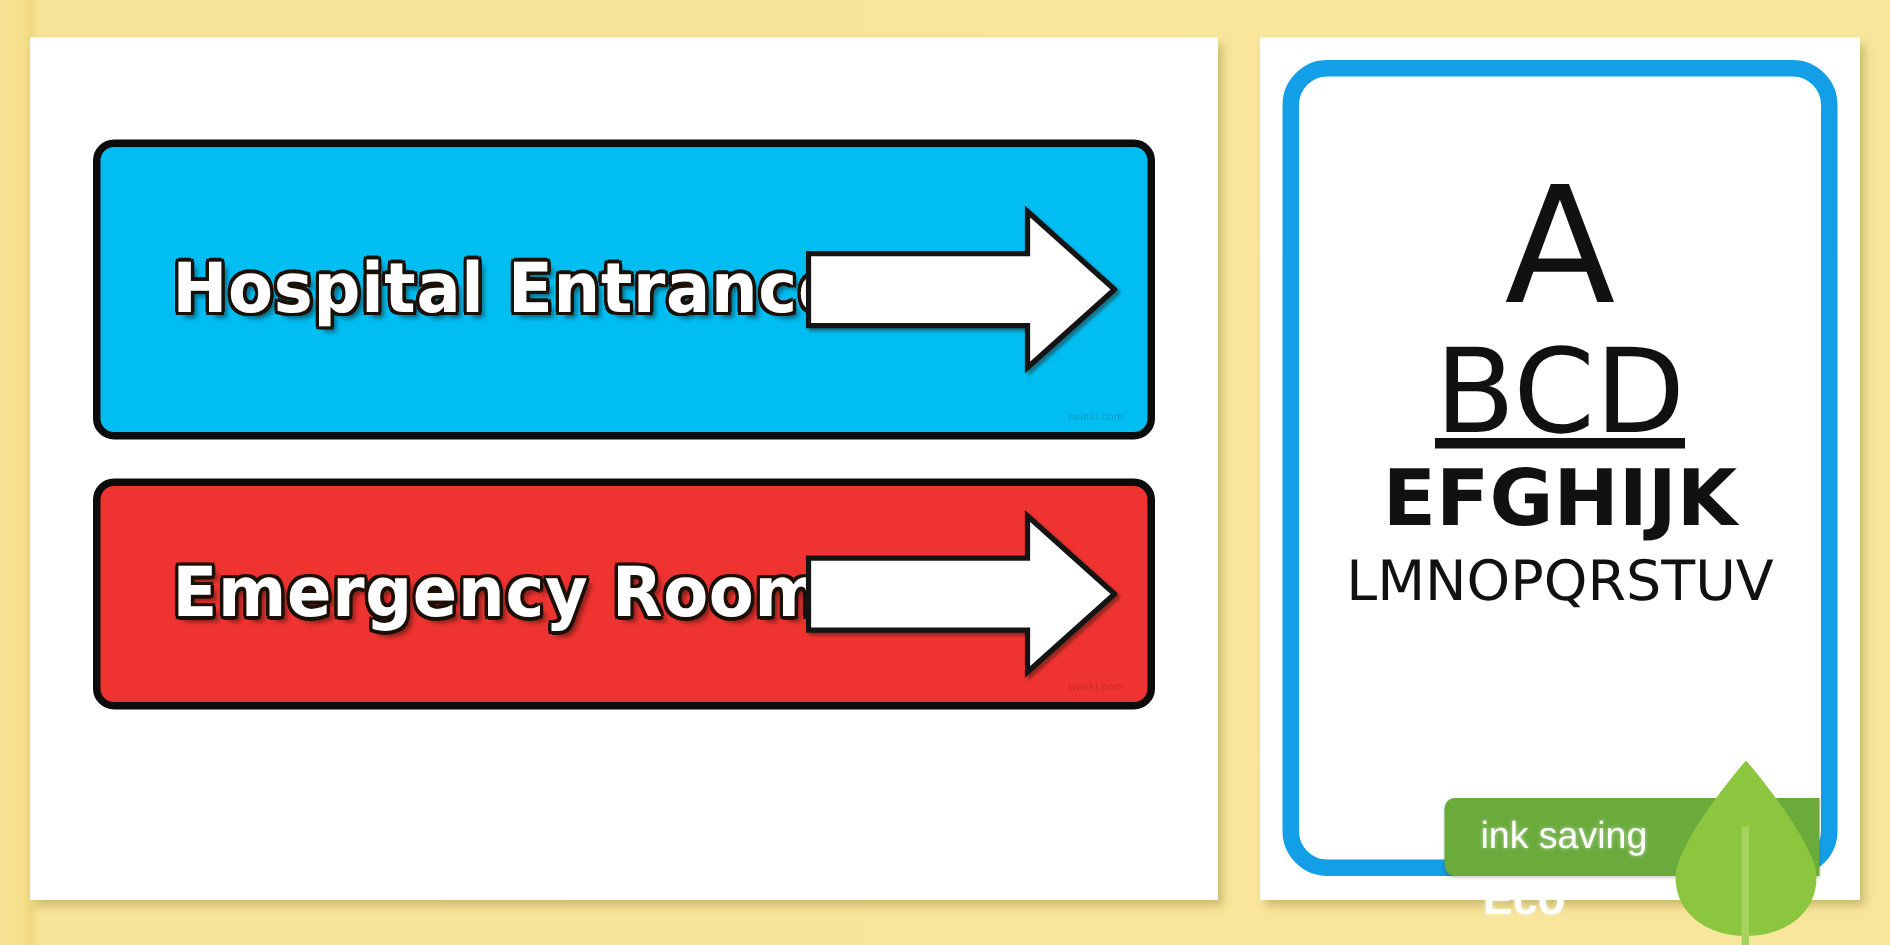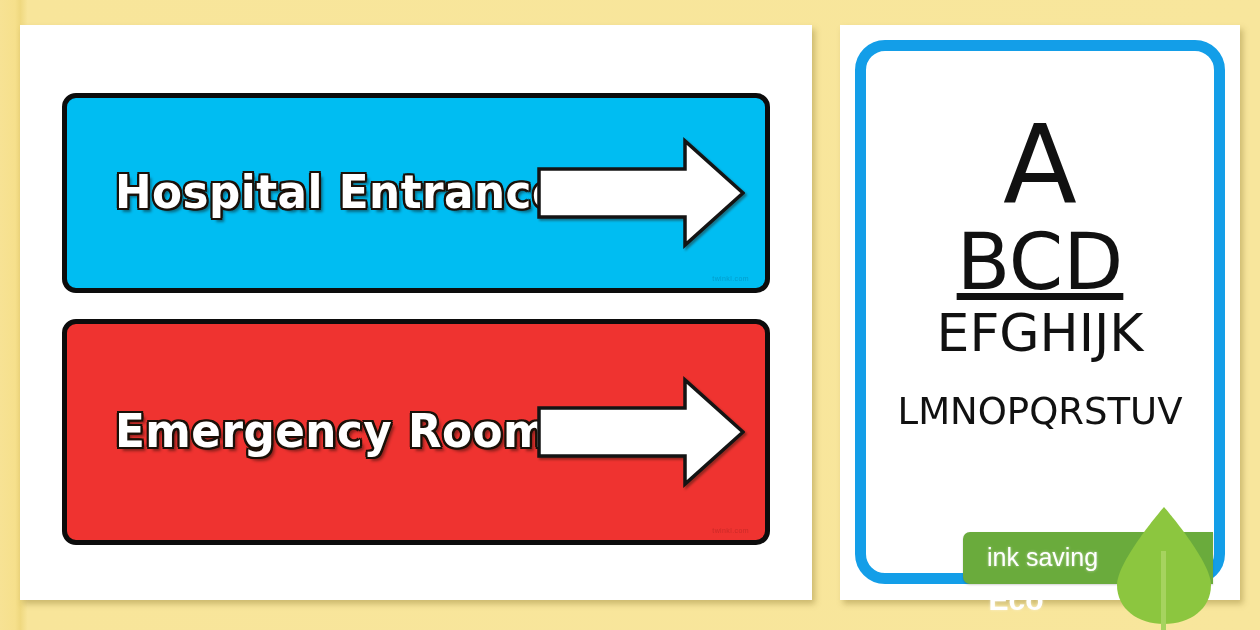--- a/index.html
+++ b/index.html
@@ -17,21 +17,21 @@
     position:absolute;left:20px;top:25px;width:792px;height:575px;
     background:#ffffff;
     box-shadow:3px 4px 6px rgba(120,100,30,.35);
   }
   .sign{
     position:absolute;left:42px;width:708px;
     border:5px solid #0c0c0c;border-radius:14px;
     box-sizing:border-box;
   }
   .sign.blue{top:68px;height:200px;background:#00bdf2;}
-  .sign.red{top:294px;height:226px;background:#ef3330;}
+  .sign.red{top:294px;height:154px;background:#ef3330;}
 
   .sign-label{
     position:absolute;left:48px;top:50%;transform:translateY(-52%);
     font-family:"DejaVu Sans", sans-serif;
     font-weight:bold;
     font-size:46px;
     letter-spacing:.5px;
     color:#ffffff;
     white-space:nowrap;
     transform-origin:left center;
@@ -78,22 +78,22 @@
     position:absolute;left:0;right:0;top:60px;
     display:flex;flex-direction:column;align-items:center;
   }
   .chart-row{
     color:#111111;
     font-family:"DejaVu Sans", sans-serif;
     text-align:center;line-height:1;white-space:nowrap;
   }
   .chart-row.r0{font-size:108px;margin-bottom:4px;}
   .chart-row.r1{font-size:78px;margin-bottom:6px;text-decoration:underline;}
-  .chart-row.r2{font-size:52px;margin-bottom:10px;}
-  .chart-row.r3{font-size:37px;margin-bottom:12px;margin-top:24px;}
+  .chart-row.r2{font-size:52px;margin-bottom:10px;font-weight:bold;}
+  .chart-row.r3{font-size:37px;margin-bottom:12px;}
   .chart-row.r4{font-size:25px;}
 
   
   .eco-badge{
     position:absolute;left:963px;top:532px;width:272px;height:52px;
   }
   .eco-bar{
     position:absolute;left:0;top:0;width:250px;height:52px;
     background:#6aab3c;
     border-radius:7px 0 0 7px;

